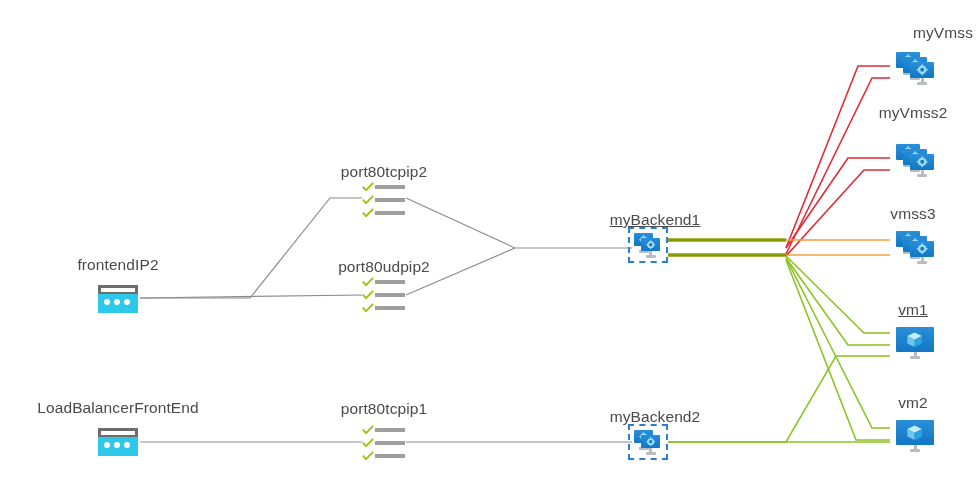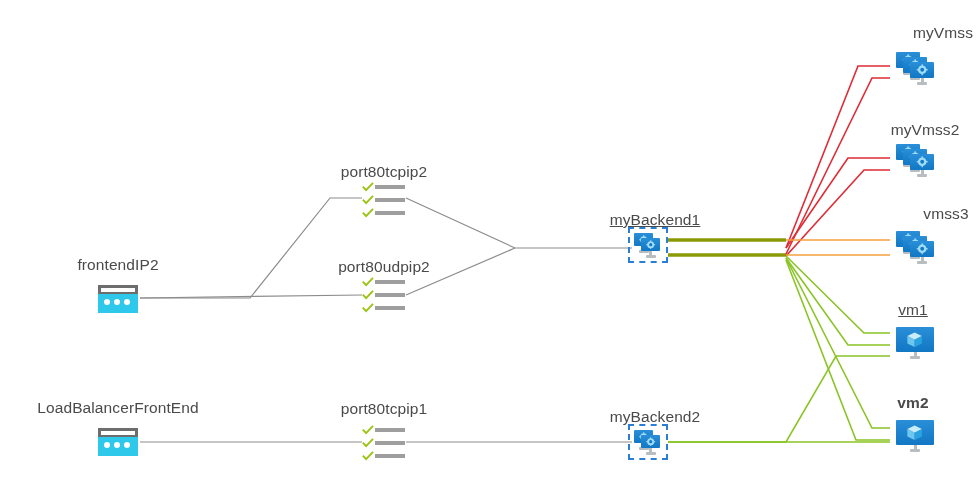--- a/index.html
+++ b/index.html
@@ -371,21 +371,21 @@
           <svg class="gear" viewBox="0 0 24 24" width="14.399999999999999px" height="11.52px" style="left: 4.8px; top: 2.24px;">
             <circle cx="12" cy="12" r="9" fill="#9fdcf7"></circle>
             <circle cx="12" cy="12" r="4" fill="#1277c4"></circle>
             <rect x="10.6" y="0.6" width="2.8" height="5" fill="#9fdcf7"></rect>
             <rect x="10.6" y="18.4" width="2.8" height="5" fill="#9fdcf7"></rect>
             <rect x="0.6" y="10.6" width="5" height="2.8" fill="#9fdcf7"></rect>
             <rect x="18.4" y="10.6" width="5" height="2.8" fill="#9fdcf7"></rect>
           </svg>
         </div>
       </div>
-      <div class="node-label label-center" style="left: 913px; top: 121px; margin-left: 12px;">myVmss2</div>
+      <div class="node-label label-center" style="left: 913px; top: 104px;">myVmss2</div>
       <div class="node" style="left: 896px; top: 231px; width: 46px; height: 38px;">
         <div class="mon" style="left: 0px; top: 0px; width: 24px; height: 23px;">
           <div class="screen" style="left: 0px; top: 0px; width: 24px; height: 16px;"></div>
           <div class="stand" style="left: 10.5px; top: 16px; width: 3px; height: 4px;"></div>
           <div class="base" style="left: 7px; top: 20px; width: 10px; height: 2.5px;"></div>
           <svg class="gear" viewBox="0 0 24 24" width="14.399999999999999px" height="11.52px" style="left: 4.8px; top: 2.24px;">
             <circle cx="12" cy="12" r="9" fill="#9fdcf7"></circle>
             <circle cx="12" cy="12" r="4" fill="#1277c4"></circle>
             <rect x="10.6" y="0.6" width="2.8" height="5" fill="#9fdcf7"></rect>
             <rect x="10.6" y="18.4" width="2.8" height="5" fill="#9fdcf7"></rect>
@@ -413,21 +413,21 @@
           <svg class="gear" viewBox="0 0 24 24" width="14.399999999999999px" height="11.52px" style="left: 4.8px; top: 2.24px;">
             <circle cx="12" cy="12" r="9" fill="#9fdcf7"></circle>
             <circle cx="12" cy="12" r="4" fill="#1277c4"></circle>
             <rect x="10.6" y="0.6" width="2.8" height="5" fill="#9fdcf7"></rect>
             <rect x="10.6" y="18.4" width="2.8" height="5" fill="#9fdcf7"></rect>
             <rect x="0.6" y="10.6" width="5" height="2.8" fill="#9fdcf7"></rect>
             <rect x="18.4" y="10.6" width="5" height="2.8" fill="#9fdcf7"></rect>
           </svg>
         </div>
       </div>
-      <div class="node-label label-center" style="left: 946px; top: 205px;">vmss3</div>
+      <div class="node-label label-center" style="left: 913px; top: 205px;">vmss3</div>
       <div class="node" style="left: 896px; top: 327px; width: 40px; height: 34px;">
         <div class="mon" style="left: 0px; top: 0px; width: 38px; height: 32px;">
           <div class="screen" style="left: 0px; top: 0px; width: 38px; height: 25px;"></div>
           <div class="stand" style="left: 17.5px; top: 25px; width: 3px; height: 4px;"></div>
           <div class="base" style="left: 14px; top: 29px; width: 10px; height: 2.5px;"></div>
           <svg class="cube" viewBox="0 0 24 24" width="21.28px" height="17.5px" style="left: 8.36px; top: 3.75px;">
             <polygon points="12,2 22,7 12,12 2,7" fill="#c9ecfb"></polygon>
             <polygon points="2,7 12,12 12,22 2,17" fill="#6fc7ef"></polygon>
             <polygon points="22,7 12,12 12,22 22,17" fill="#2aa3e0"></polygon>
           </svg>
@@ -439,16 +439,16 @@
           <div class="screen" style="left: 0px; top: 0px; width: 38px; height: 25px;"></div>
           <div class="stand" style="left: 17.5px; top: 25px; width: 3px; height: 4px;"></div>
           <div class="base" style="left: 14px; top: 29px; width: 10px; height: 2.5px;"></div>
           <svg class="cube" viewBox="0 0 24 24" width="21.28px" height="17.5px" style="left: 8.36px; top: 3.75px;">
             <polygon points="12,2 22,7 12,12 2,7" fill="#c9ecfb"></polygon>
             <polygon points="2,7 12,12 12,22 2,17" fill="#6fc7ef"></polygon>
             <polygon points="22,7 12,12 12,22 22,17" fill="#2aa3e0"></polygon>
           </svg>
         </div>
       </div>
-      <div class="node-label label-center" style="left: 913px; top: 394px; font-weight: bold;">vm2</div>
+      <div class="node-label label-center" style="left: 913px; top: 394px;">vm2</div>
     </div>
 
 </div>
 
 </body></html>

